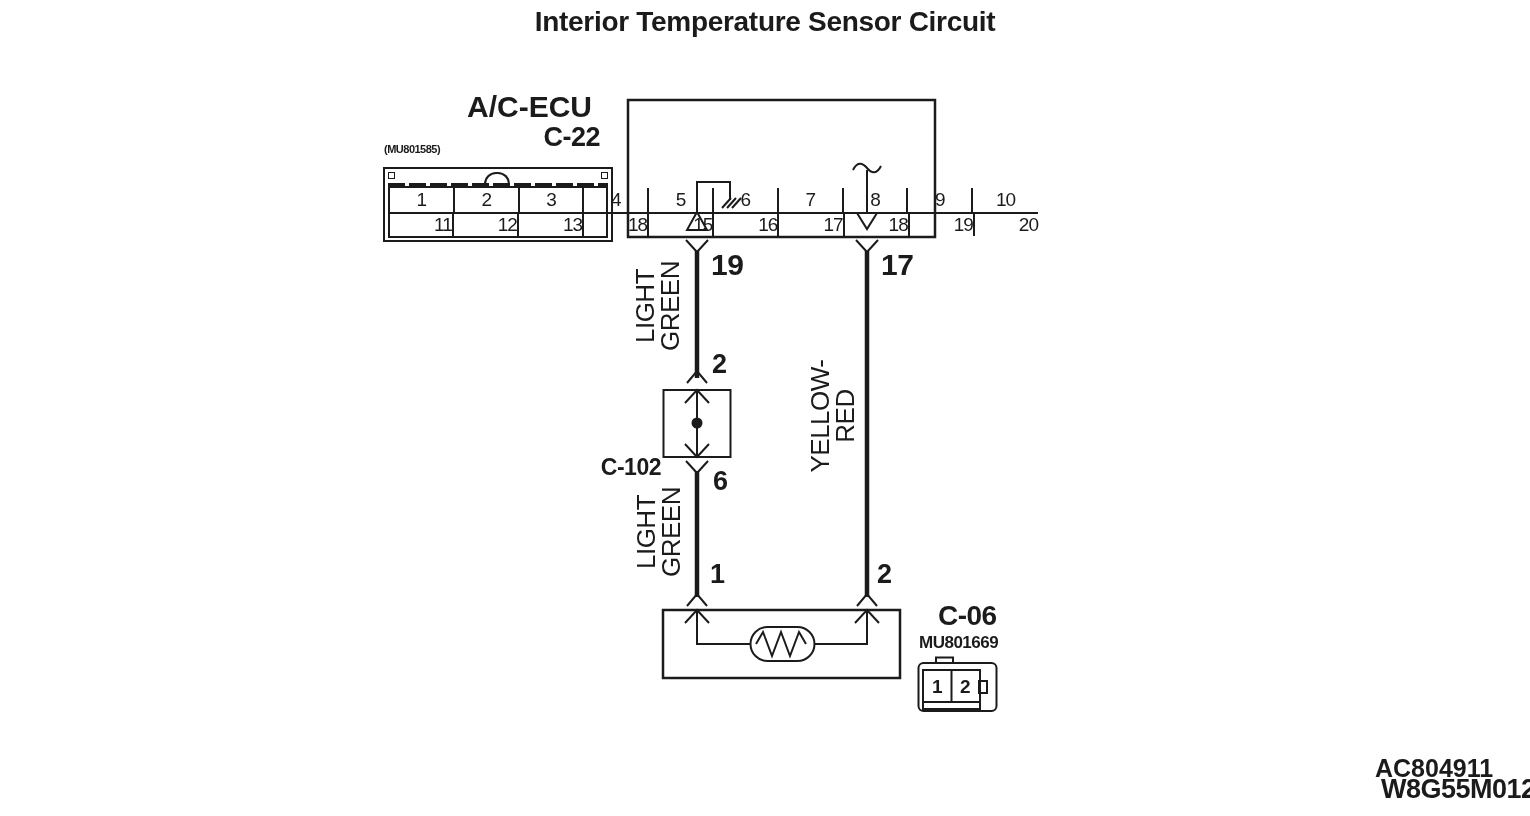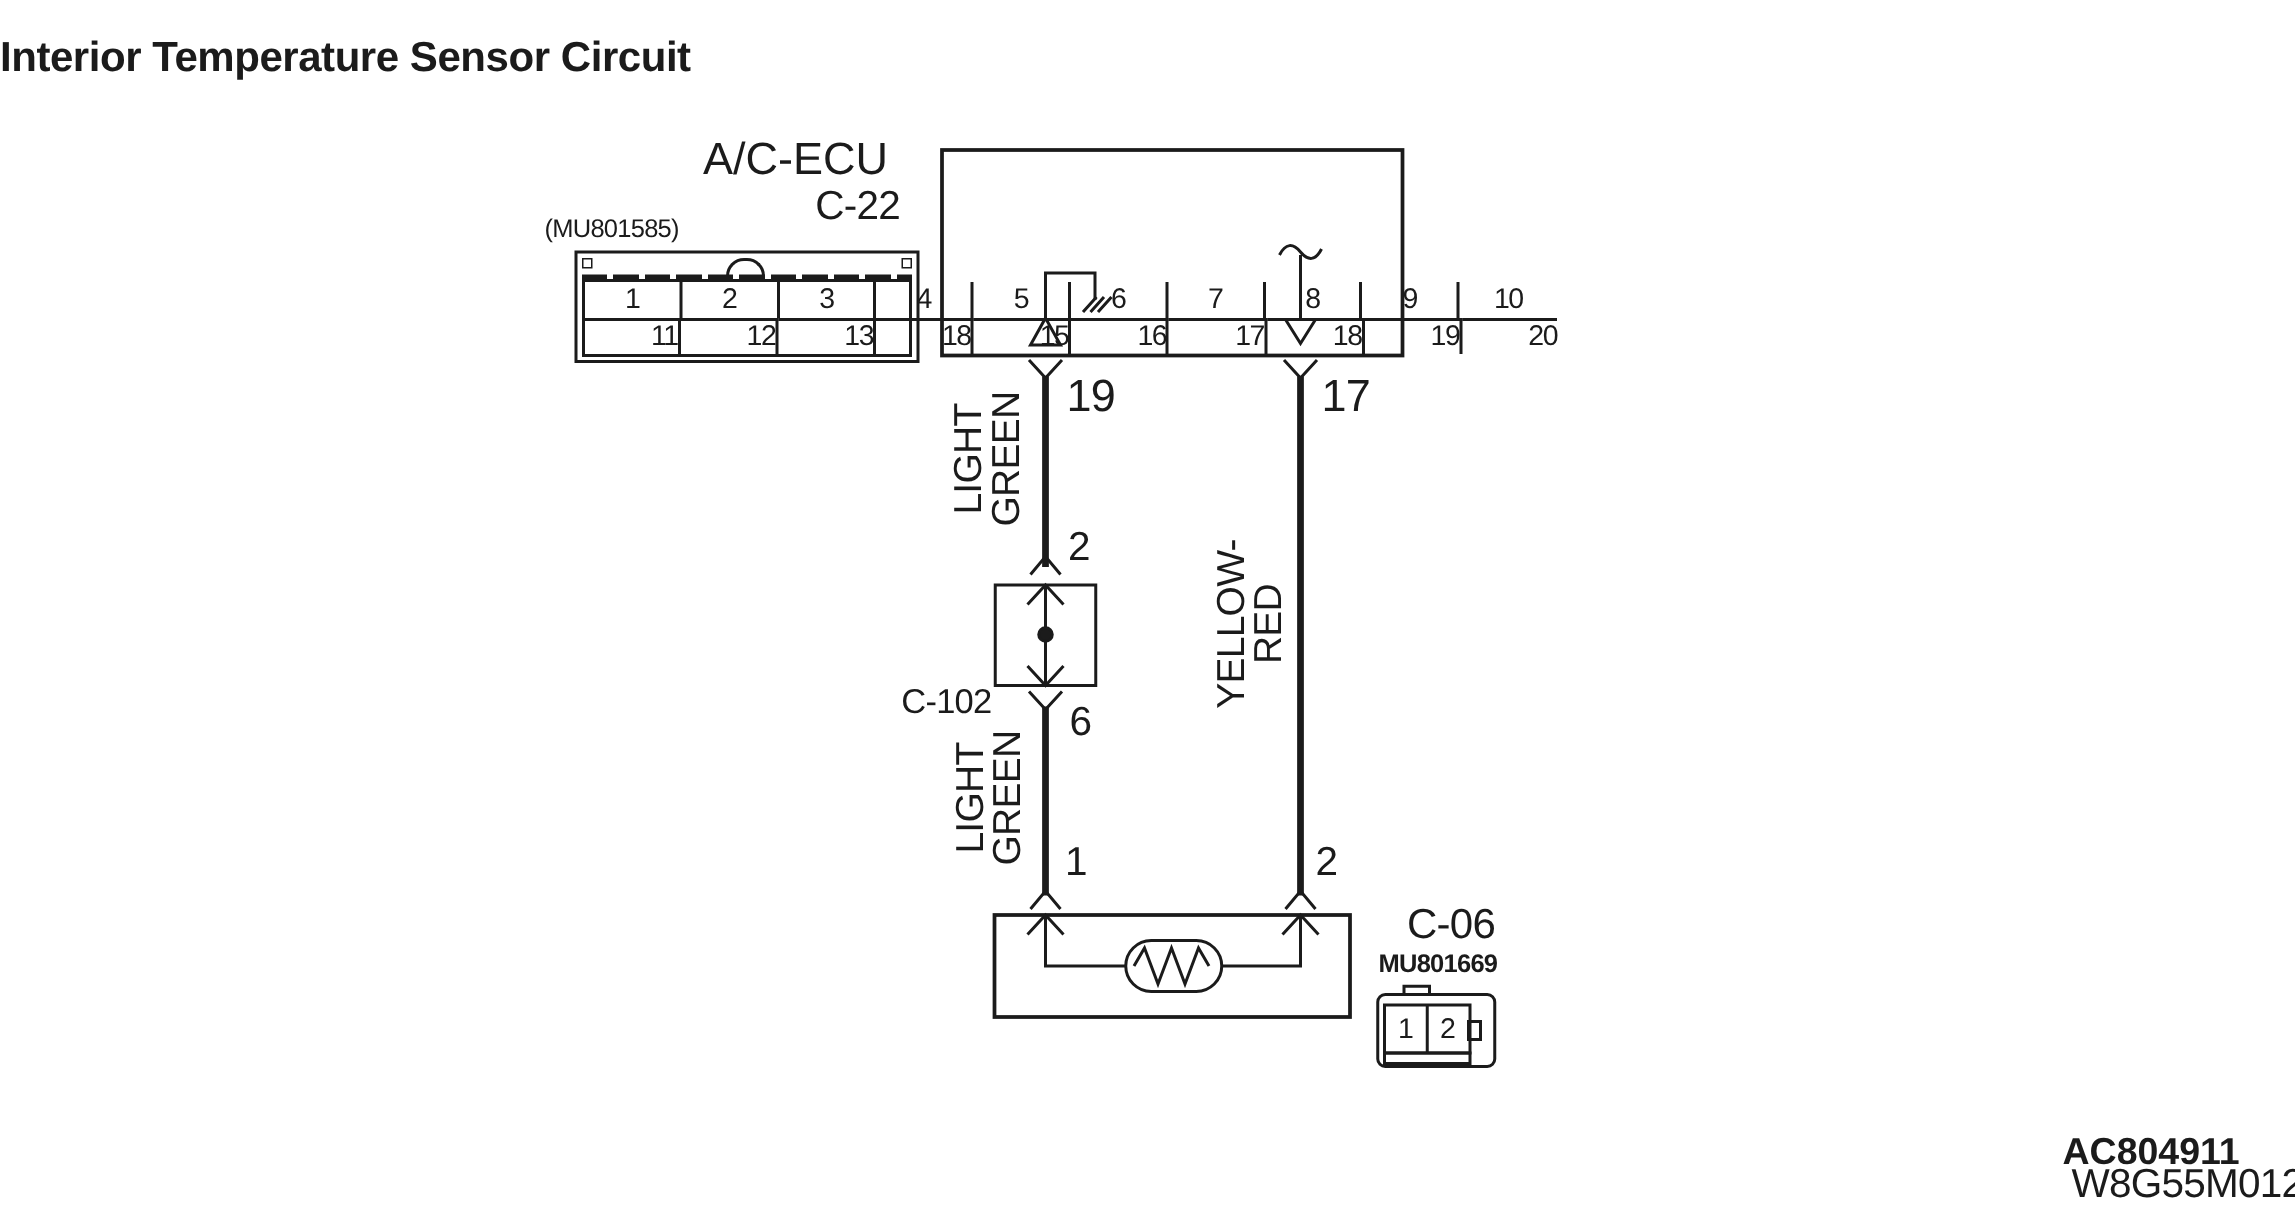--- a/index.html
+++ b/index.html
@@ -1,26 +1,26 @@
 <!DOCTYPE html>
 <html><head>
 <meta charset="utf-8">
 <style>
   html,body{margin:0;padding:0;background:#fff;}
   .canvas{
     position:relative;width:1530px;height:816px;background:#ffffff;
     font-family:"Liberation Sans","DejaVu Sans",sans-serif;color:#1b1b1b;overflow:hidden;
   }
-  .abs{position:absolute;line-height:1;}
+  .abs{position:absolute;line-height:1;font-weight:bold;}
   .pre{white-space:pre-line;}
   .stamp{letter-spacing:-0.5px;}
-  .title{left:0;width:1530px;top:24px;text-align:left;font-size:28px;font-weight:bold;letter-spacing:-0.3px;}
+  .title{left:0;width:1530px;top:8px;text-align:center;font-size:28px;font-weight:bold;letter-spacing:-0.3px;}
   .ecu-name{right:938px;top:92px;font-size:30px;text-align:right;}
   .ecu-conn{right:930px;top:124px;font-size:27px;text-align:center;}
-  .ecu-part{left:363px;top:144px;font-size:17px;}
+  .ecu-part{left:384px;top:144px;font-size:11px;}
   .pin-big{font-size:30px;}
   .pin-mid{font-size:27px;}
   .vlabel{
     position:absolute;transform:translate(-50%,-50%) rotate(-90deg);
     text-align:center;font-size:26px;line-height:25px;letter-spacing:-0.5px;white-space:pre-line;
   }
   .joint-label{left:438px;top:392px;font-size:29px;line-height:28px;}
   .c102{right:869px;top:456px;font-size:23px;text-align:right;}
   .sensor-label{left:425px;top:606px;font-size:27px;line-height:22px;}
   .c06{left:938px;top:602px;font-size:28px;}

